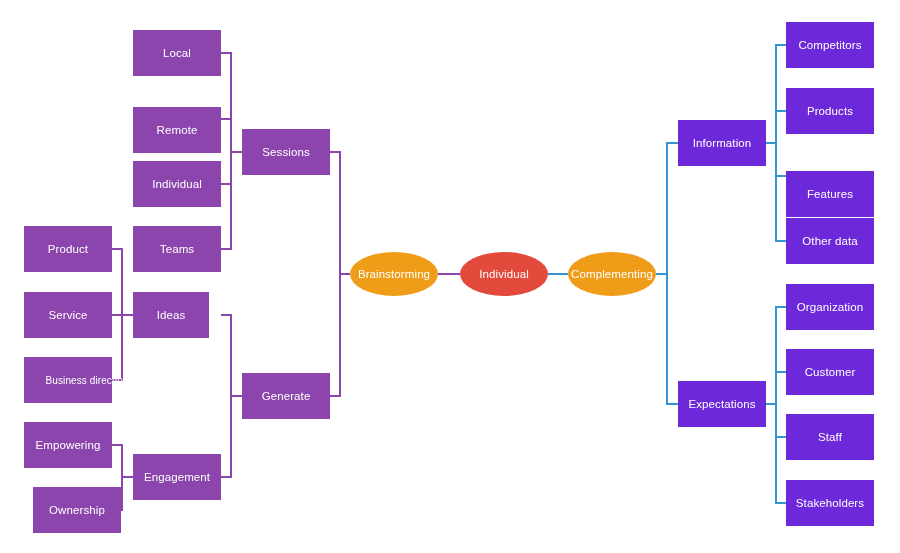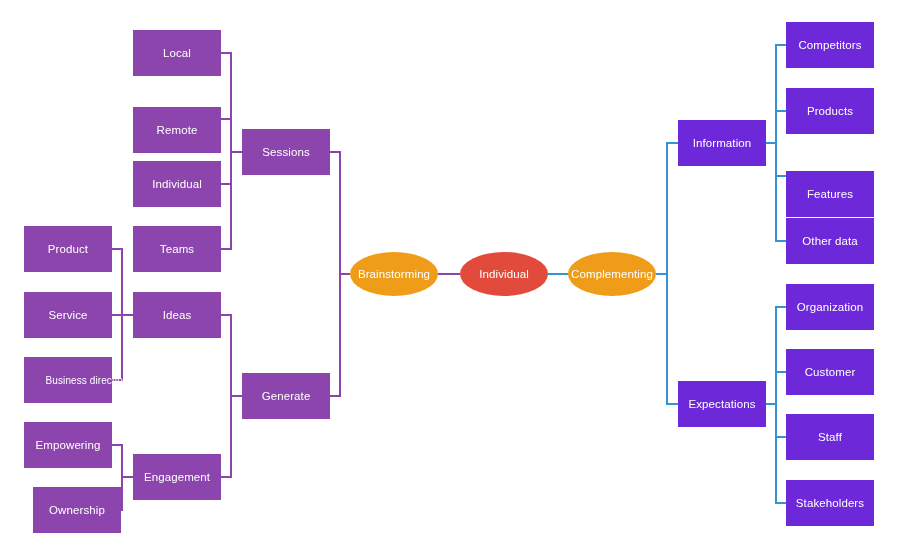--- a/index.html
+++ b/index.html
@@ -98,21 +98,21 @@
       </div>
       <div class="node box purple" style="left: 133px; top: 161px; width: 88px; height: 46px;">
         <span class="label">Individual</span>
       </div>
       <div class="node box purple" style="left: 133px; top: 226px; width: 88px; height: 46px;">
         <span class="label">Teams</span>
       </div>
       <div class="node box purple" style="left: 242px; top: 373px; width: 88px; height: 46px;">
         <span class="label">Generate</span>
       </div>
-      <div class="node box purple" style="left: 133px; top: 292px; width: 88px; height: 46px;">
+      <div class="node box purple" style="left: 133px; top: 292px; width: 76px; height: 46px;">
         <span class="label">Ideas</span>
       </div>
       <div class="node box purple" style="left: 24px; top: 226px; width: 88px; height: 46px;">
         <span class="label">Product</span>
       </div>
       <div class="node box purple" style="left: 24px; top: 292px; width: 88px; height: 46px;">
         <span class="label">Service</span>
       </div>
       <div class="node box purple" style="left: 24px; top: 357px; width: 88px; height: 46px; padding-left: 38px;">
         <span class="label" style="font-size: 10px;">Business direction</span>

